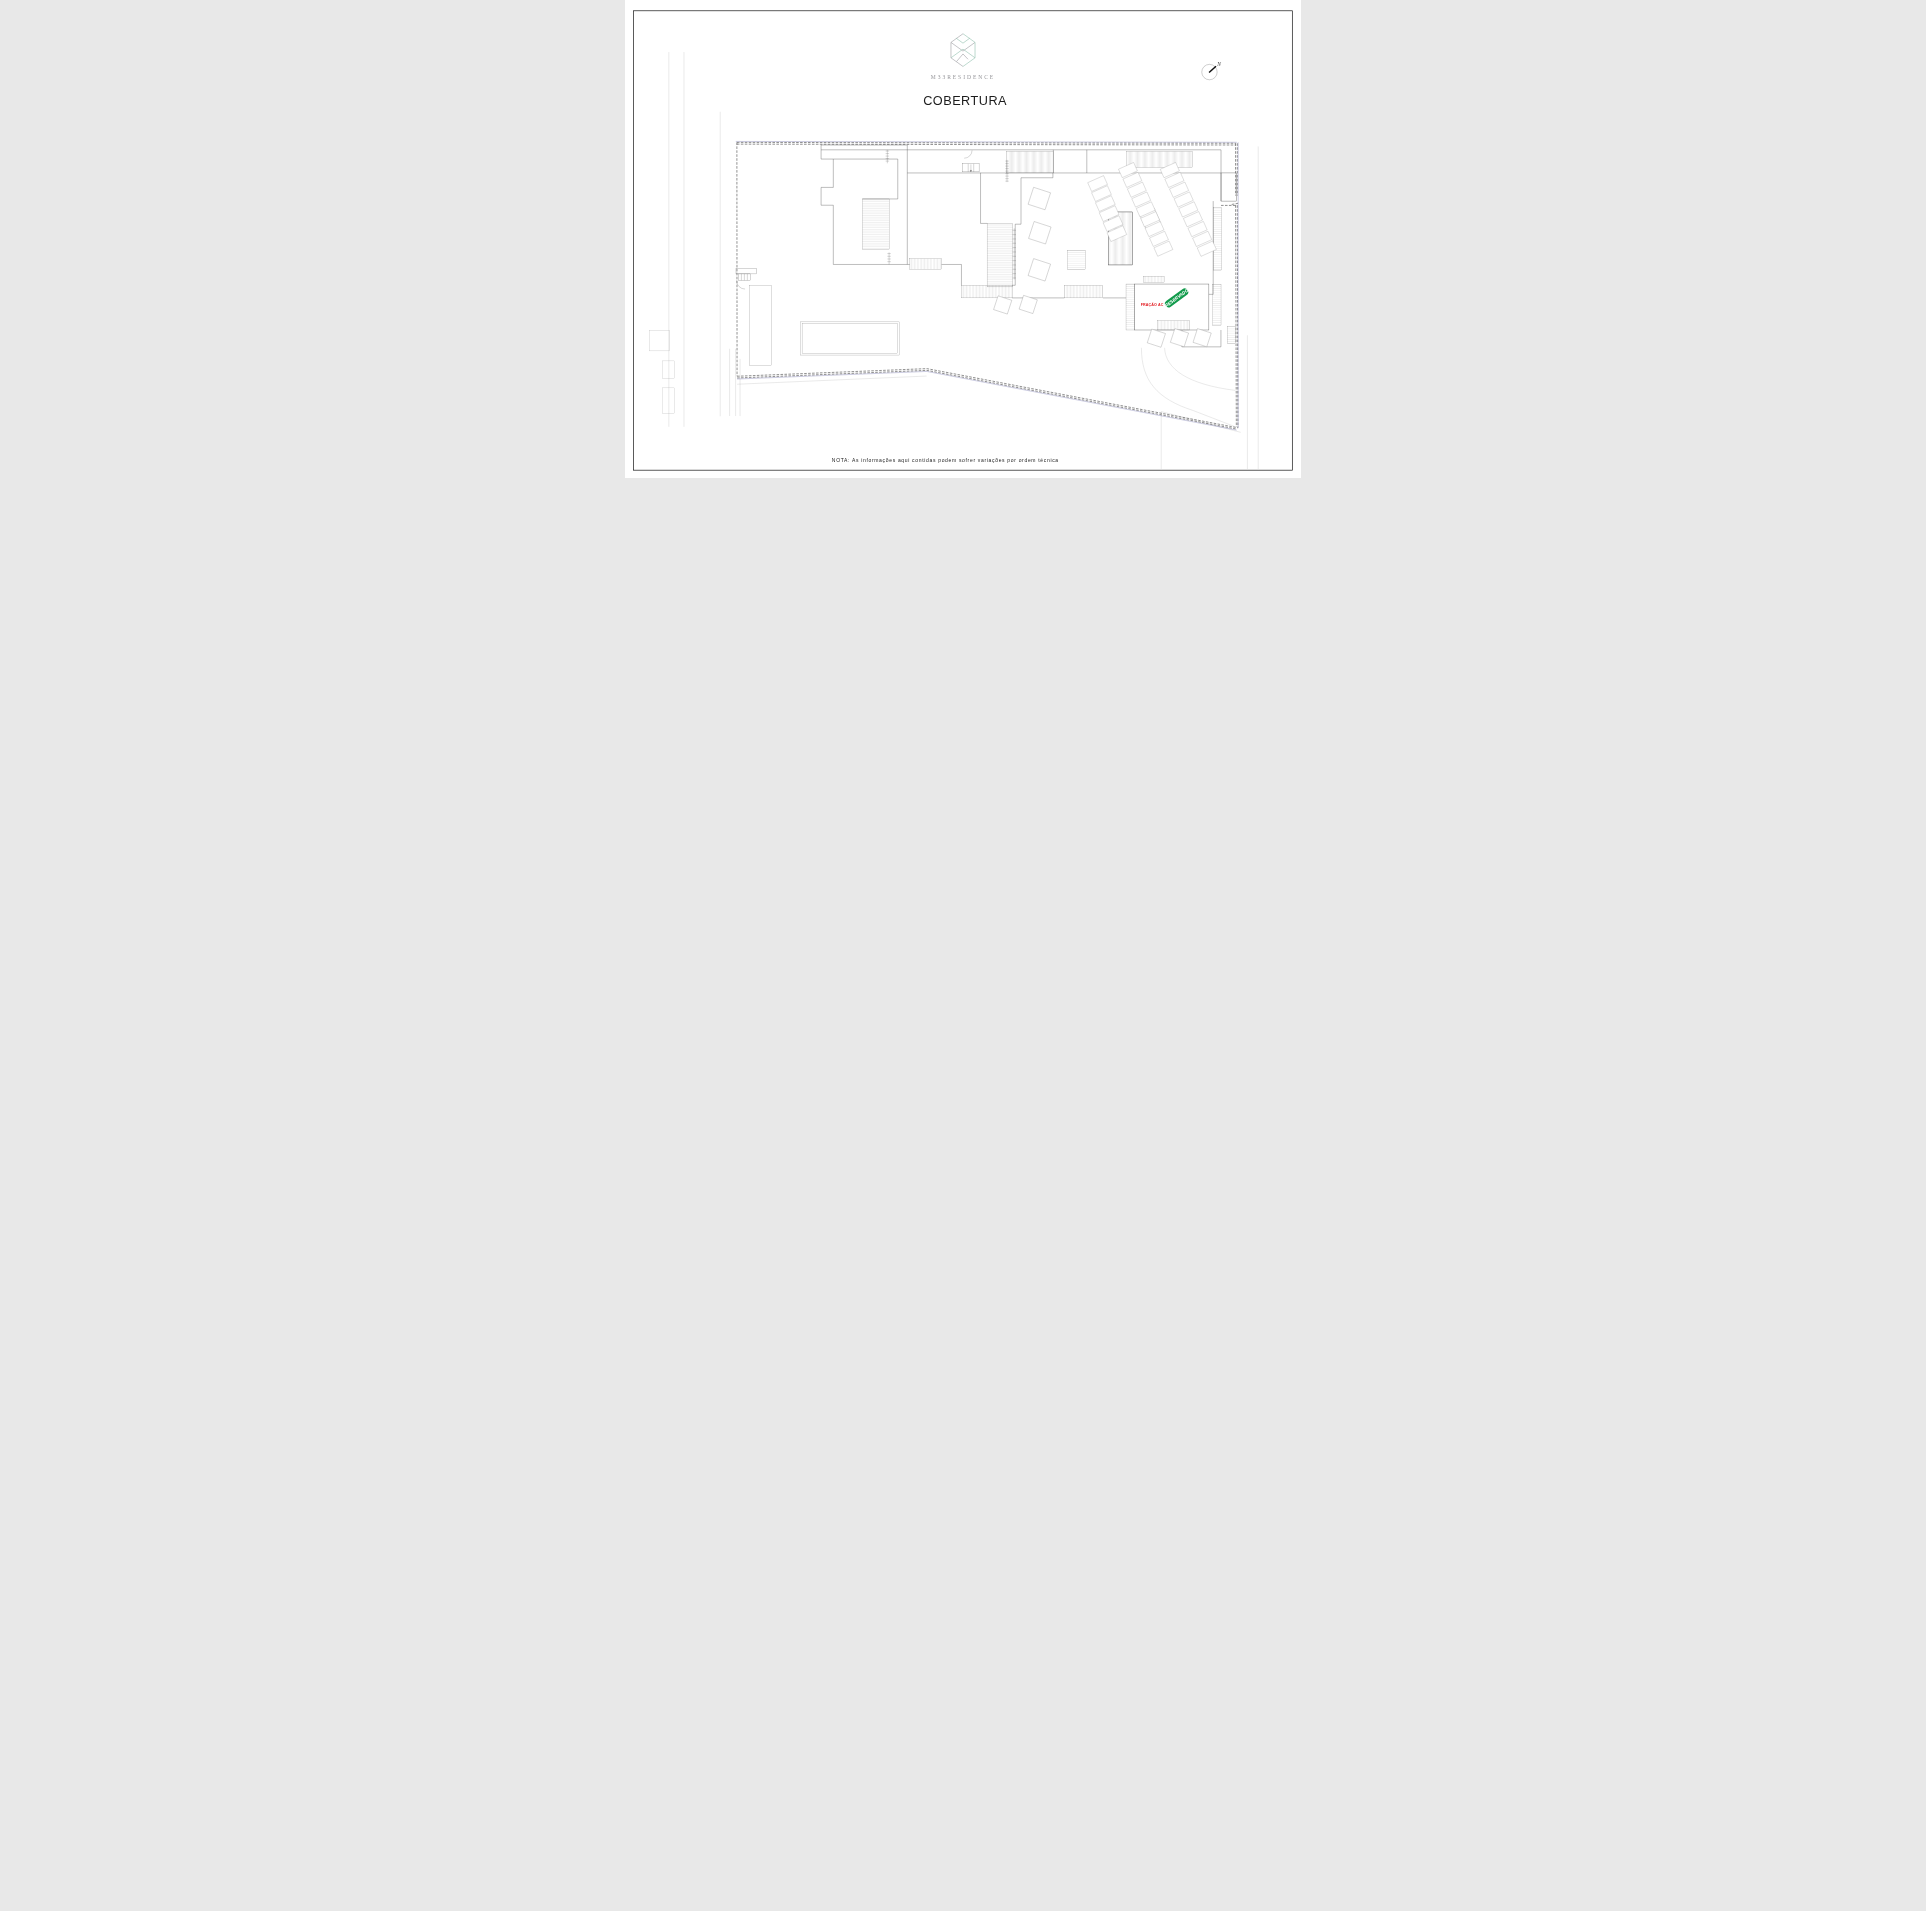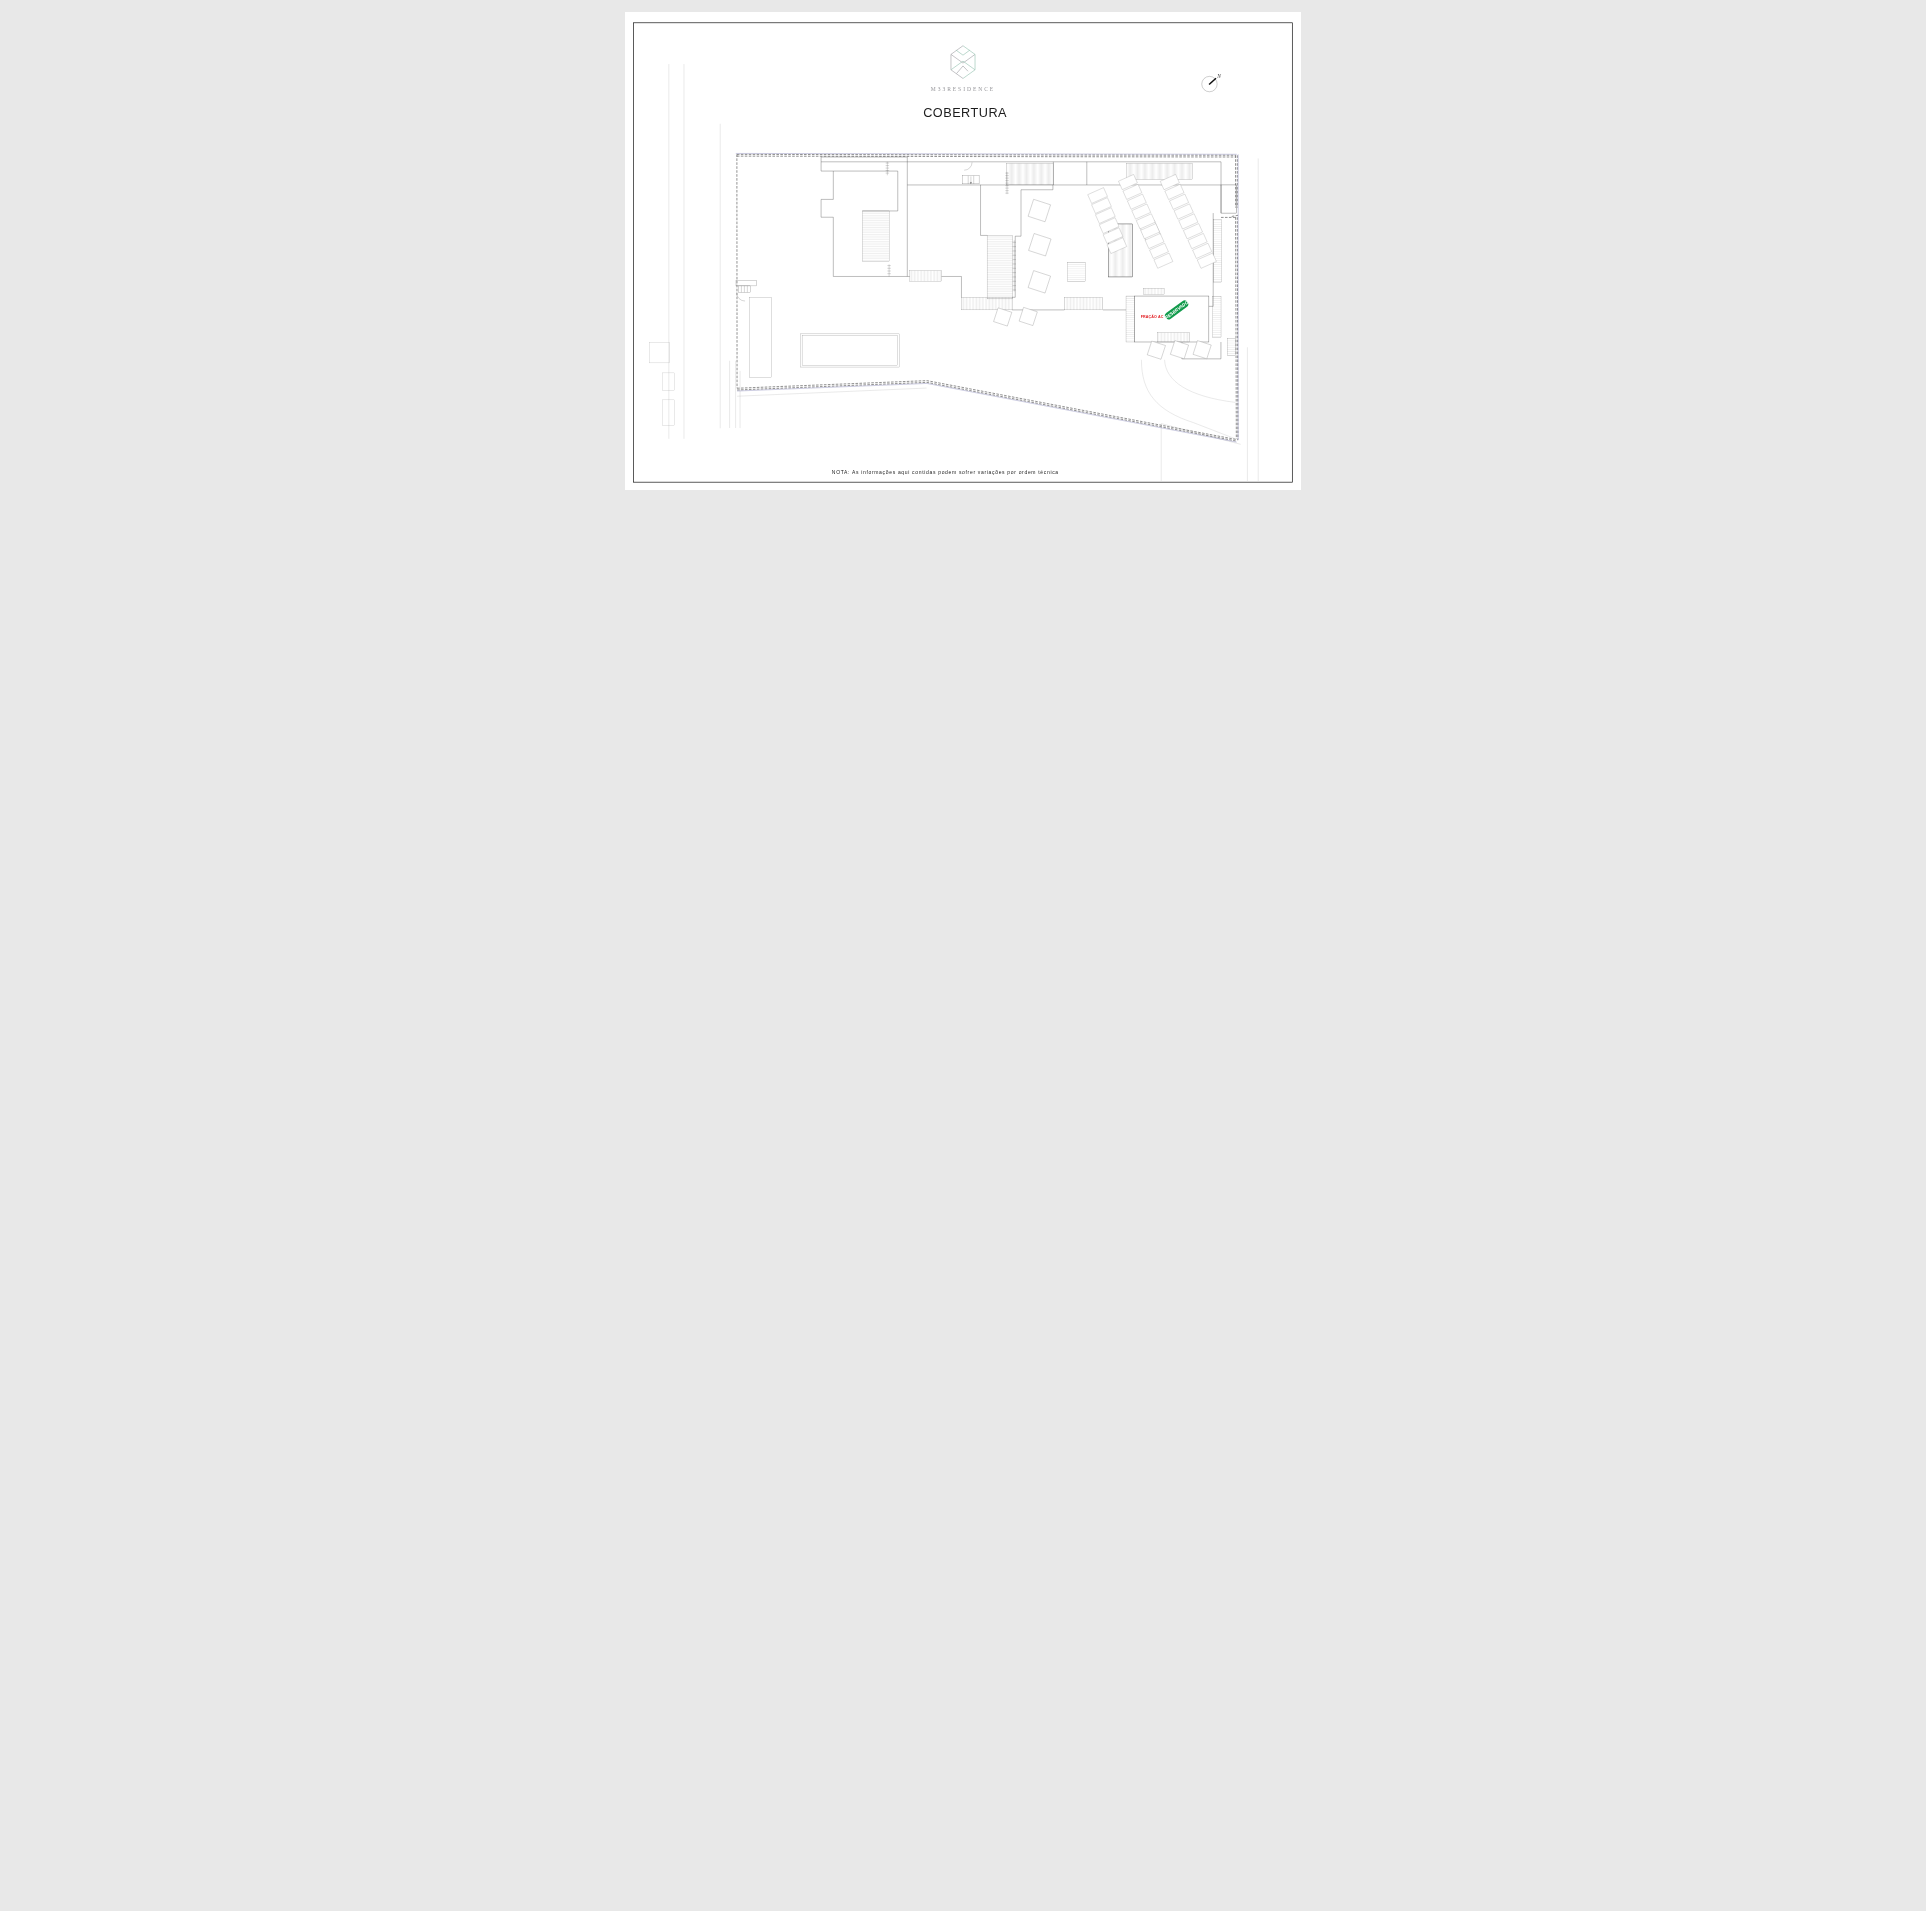--- a/index.html
+++ b/index.html
@@ -1,16 +1,16 @@
 <!DOCTYPE html>
 <html style="font-size:6.2px"><head>
 <meta charset="utf-8">
 <style>
   html,body{margin:0;padding:0;background:#e8e8e8;font-family:"Liberation Sans",sans-serif;}
-  .sheet-wrap{width:100%;max-width:676px;margin:12px auto;background:#1d4ed8;}
+  .sheet-wrap{width:100%;max-width:676px;margin:0 auto;background:#1d4ed8;}
   svg{display:block;width:100%;height:auto;background:#ffffff;}
   text{user-select:none;}
   .wordmark{font-family:"Liberation Serif",serif;font-size:58px;letter-spacing:20px;}
   .sheet-title{font-size:132px;letter-spacing:5px;}
   .north-n{font-family:"Liberation Serif",serif;font-style:italic;font-size:56px;}
   .fraction-label{font-size:38px;font-weight:bold;letter-spacing:1px;}
   .stamp-text{font-size:46px;font-weight:bold;font-style:italic;}
   .footer-note{font-size:52px;letter-spacing:7px;}
 </style>
 </head>

